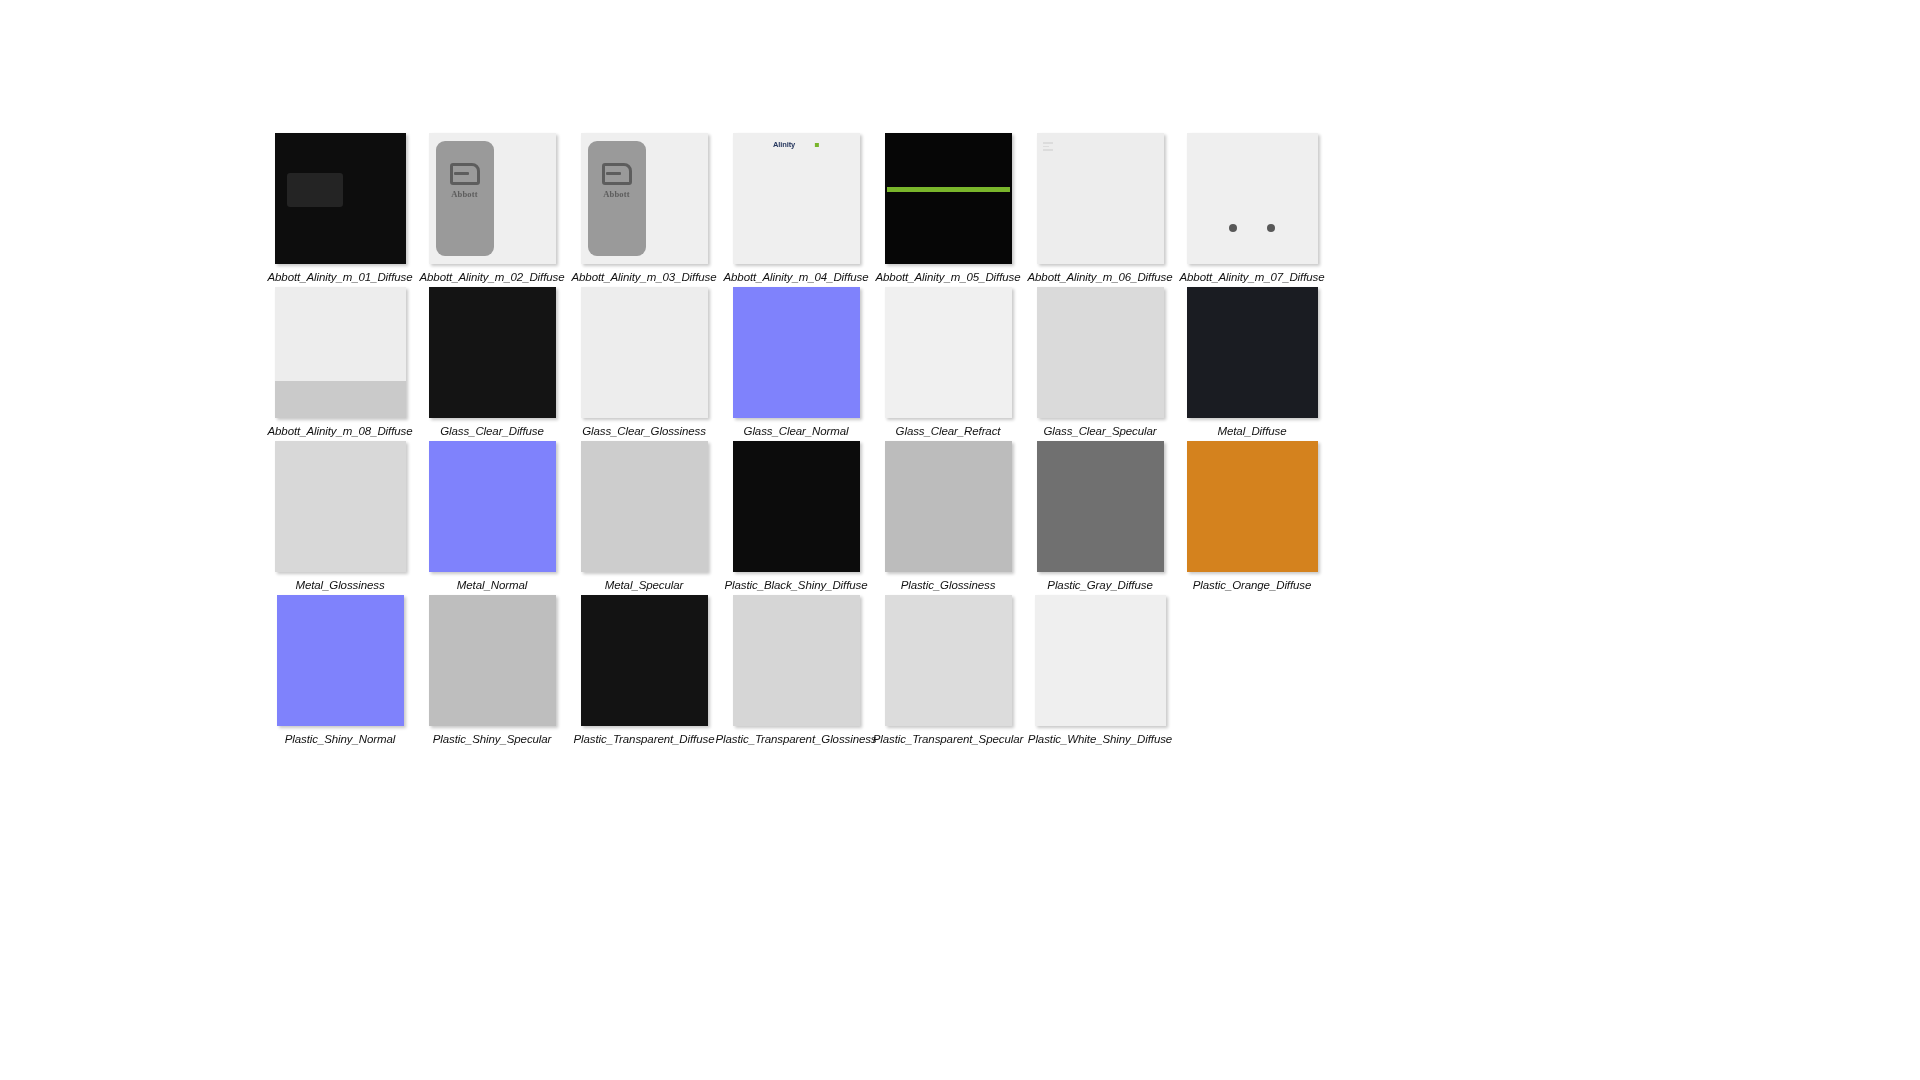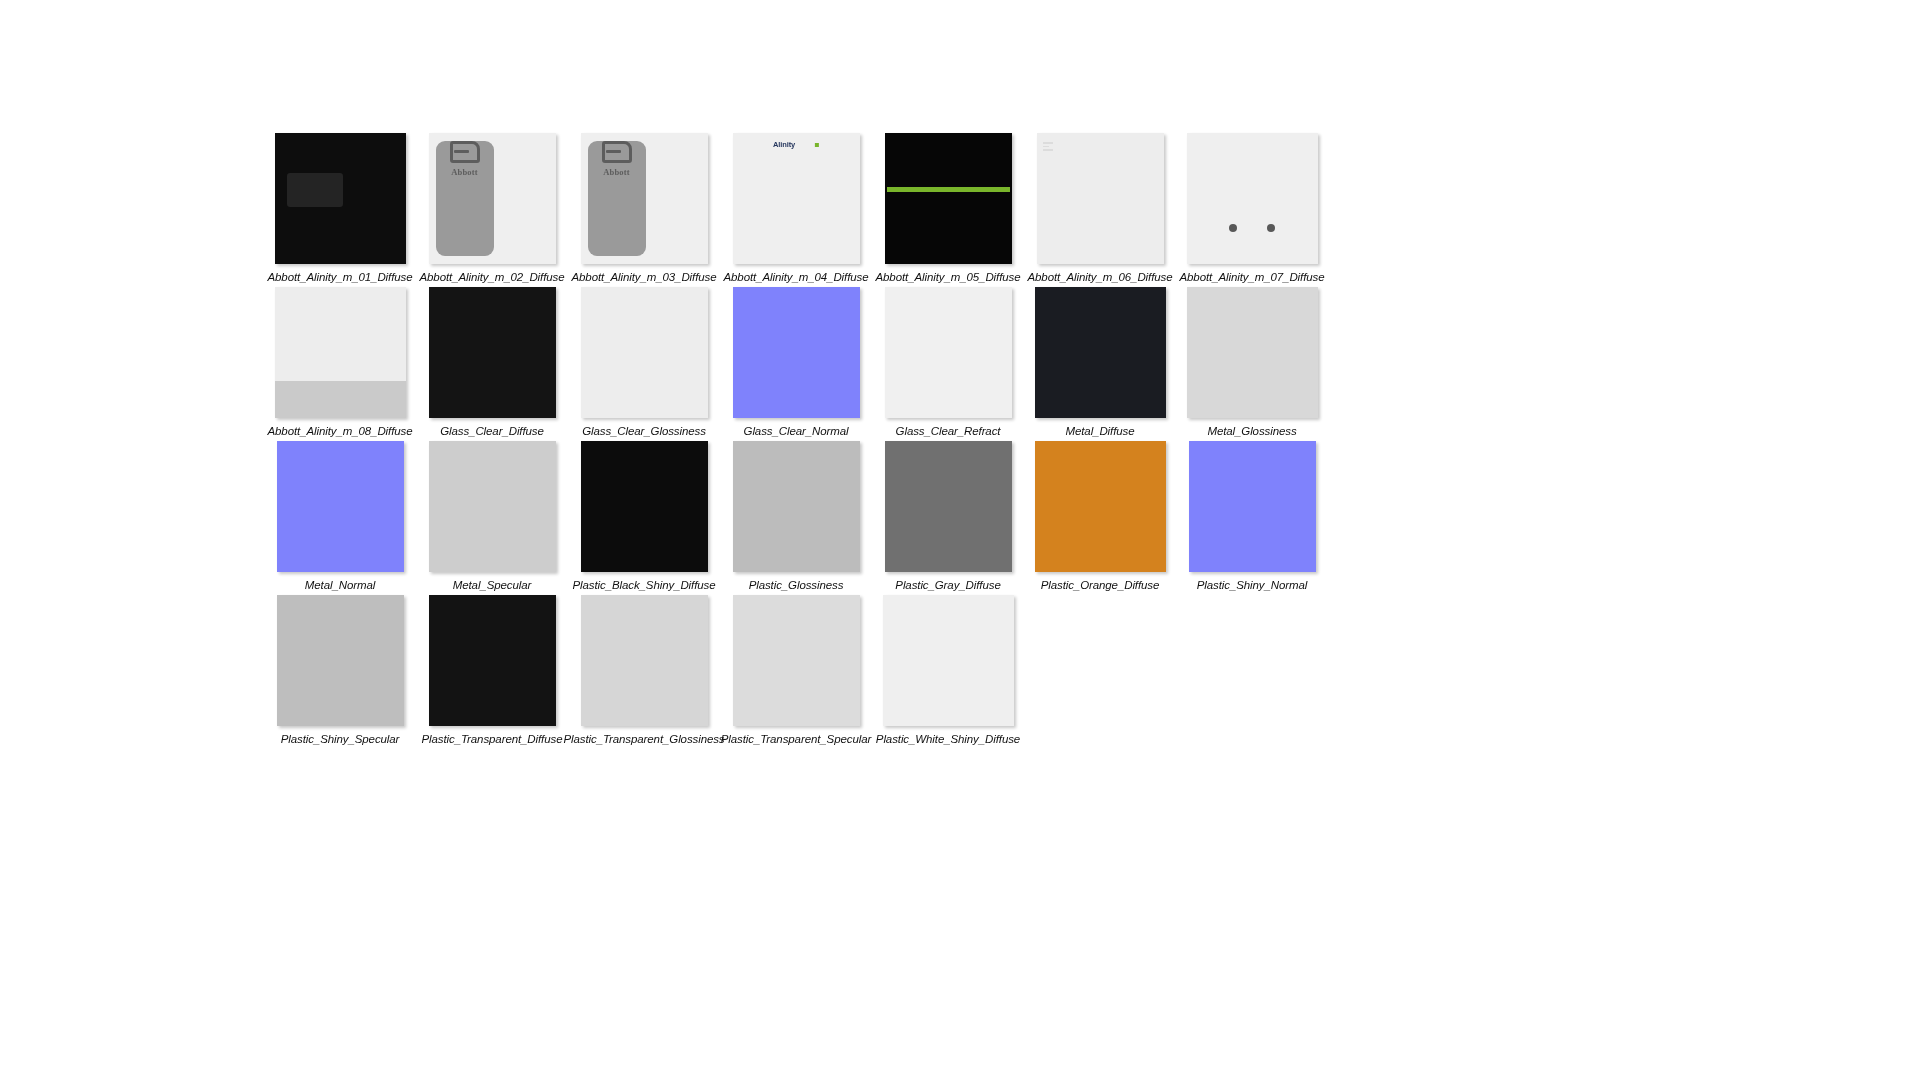--- a/index.html
+++ b/index.html
@@ -89,20 +89,21 @@
     left: 7px;
     top: 8px;
     width: 58px;
     height: 115px;
     border-radius: 9px;
     background: #9a9a9a;
     display: flex;
     flex-direction: column;
     align-items: center;
     justify-content: flex-start;
+    padding-top: 22px;
     box-sizing: border-box;
   }
 
   .abbott-glyph {
     width: 30px;
     height: 22px;
     position: relative;
   }
   .abbott-glyph .outer {
     position: absolute;
@@ -323,20 +324,26 @@
         <div class="label">Glass_Clear_Normal</div>
       </div>
       <div class="cell">
         <div class="thumb-wrap">
           <div class="thumb narrow" style="background: rgb(240, 240, 240);"></div>
         </div>
         <div class="label">Glass_Clear_Refract</div>
       </div>
       <div class="cell">
         <div class="thumb-wrap">
+          <div class="thumb narrow" style="background: rgb(218, 218, 218);"></div>
+        </div>
+        <div class="label">Glass_Clear_Specular</div>
+      </div>
+      <div class="cell">
+        <div class="thumb-wrap">
           <div class="thumb" style="background: rgb(26, 28, 34);"></div>
         </div>
         <div class="label">Metal_Diffuse</div>
       </div>
       <div class="cell">
         <div class="thumb-wrap">
           <div class="thumb" style="background: rgb(216, 216, 216);"></div>
         </div>
         <div class="label">Metal_Glossiness</div>
       </div>

